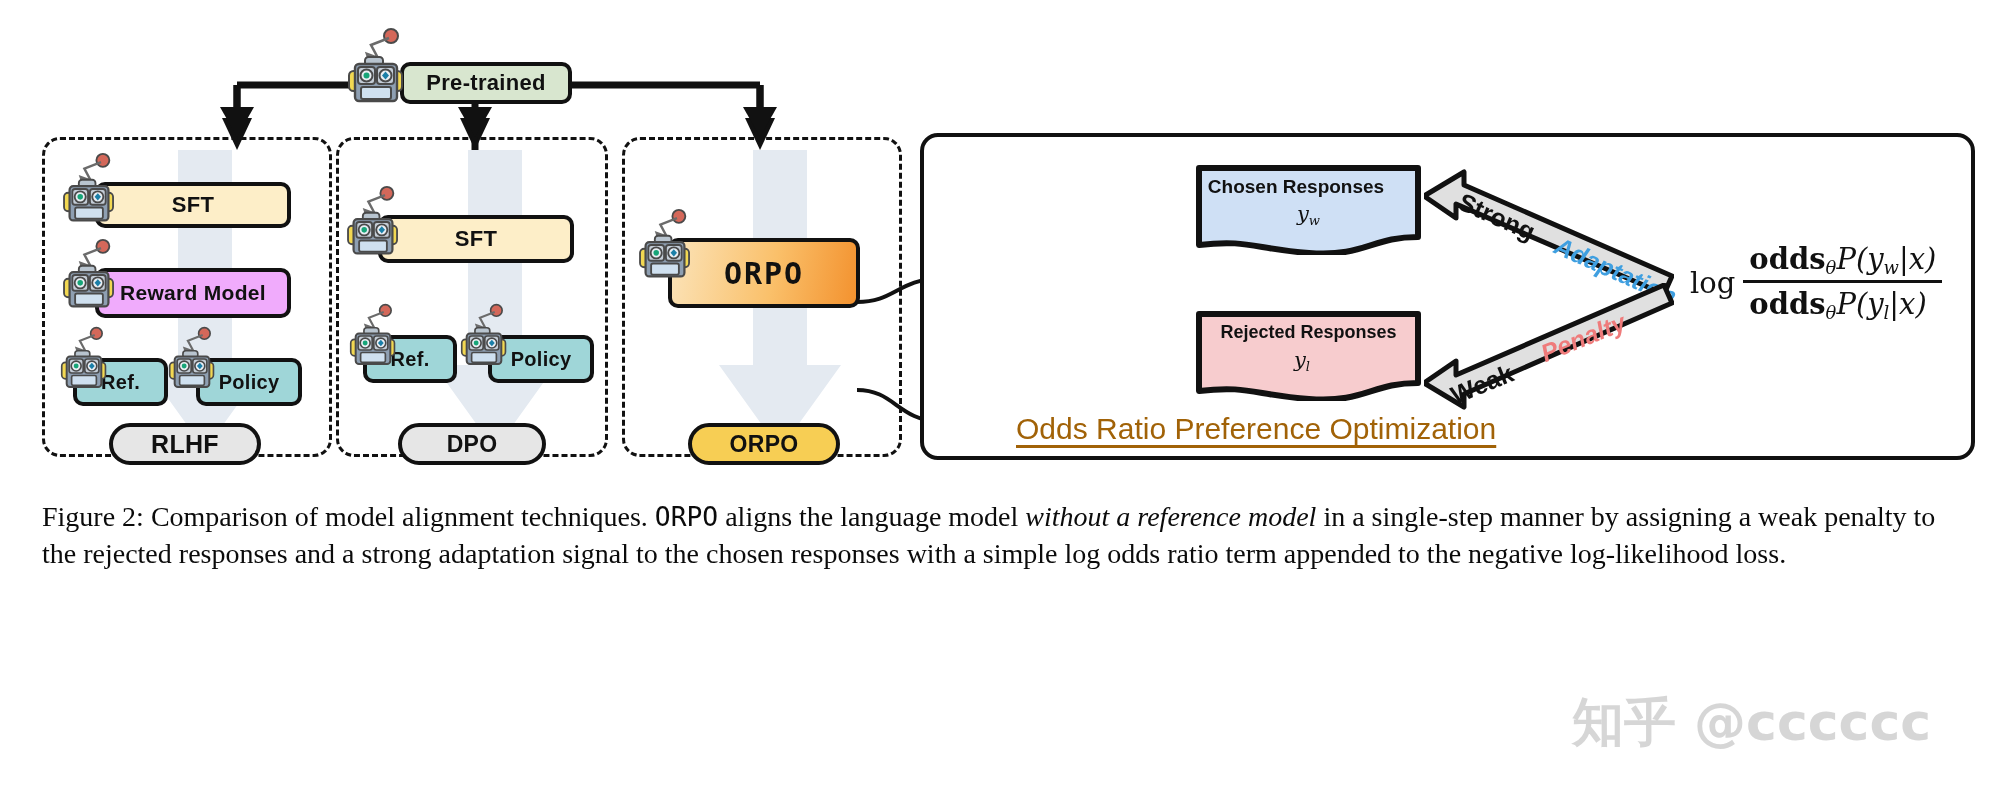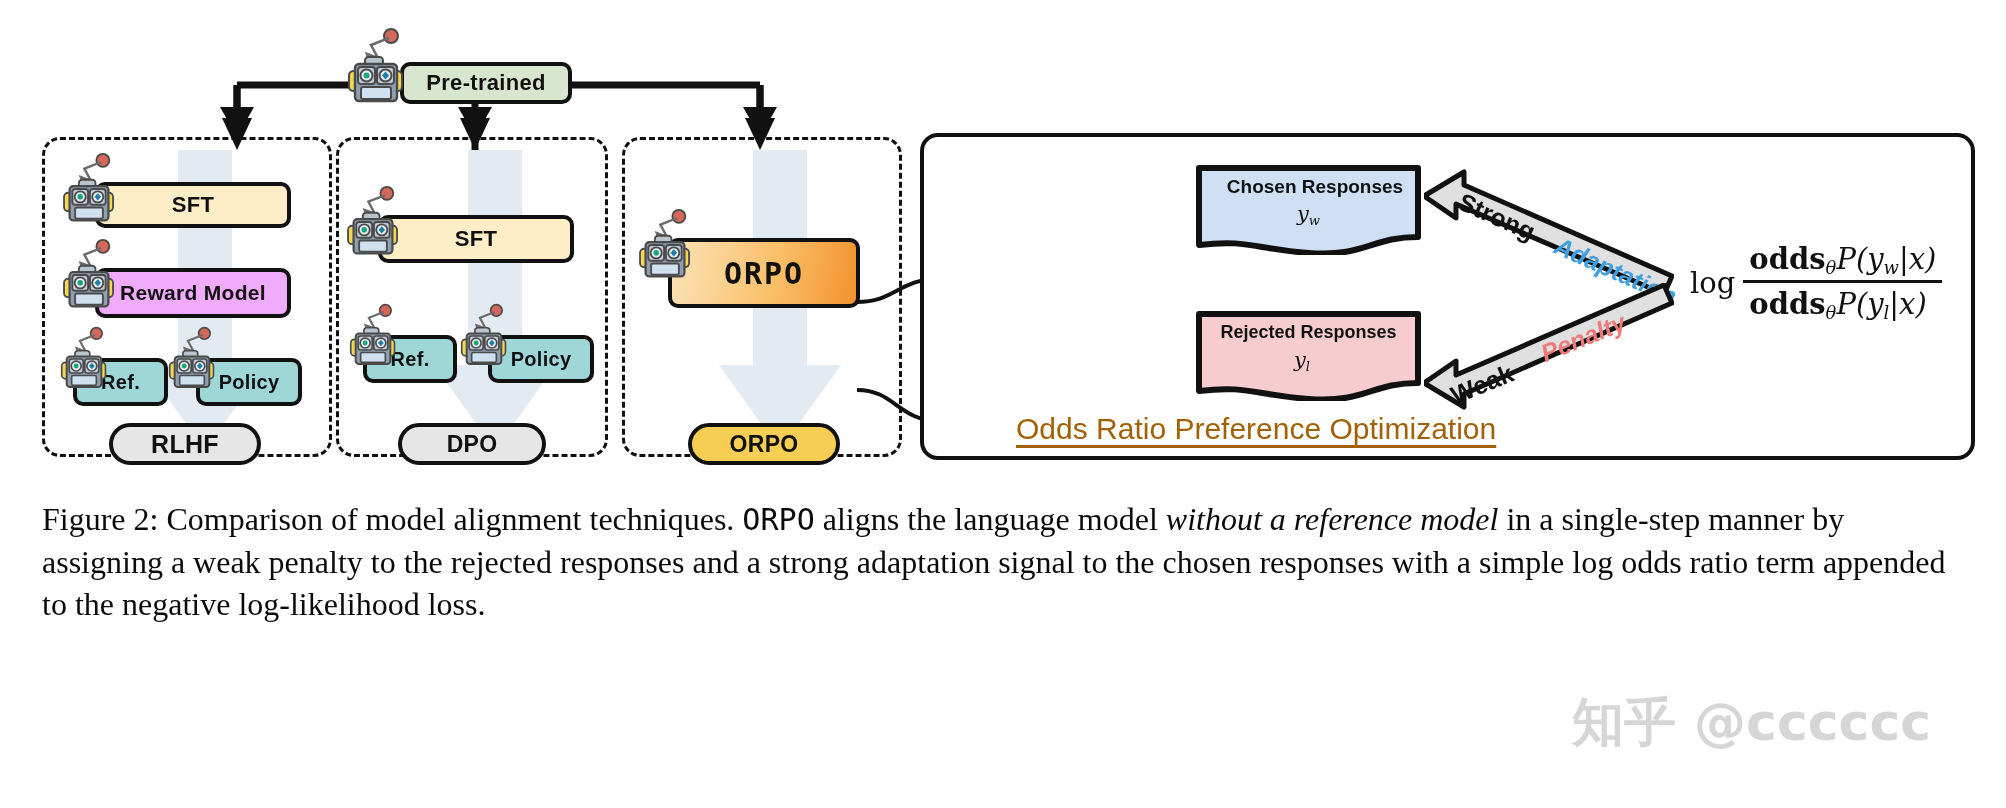--- a/index.html
+++ b/index.html
@@ -352,21 +352,21 @@
   <svg class="abs" style="left:855px;top:270px;" width="90" height="170" viewBox="0 0 90 170">
     <path d="M2,32 C 40,32 42,10 86,8" fill="none" stroke="#111" stroke-width="4"></path>
     <path d="M2,120 C 40,120 42,150 86,152" fill="none" stroke="#111" stroke-width="4"></path>
   </svg>
 
   <div class="panel" style="left:920px;top:133px;width:1055px;height:327px;"></div>
 
   <svg class="docshape" style="left:1196px;top:165px;" width="225" height="90" viewBox="0 0 225 90">
     <path d="M3,3 H222 V72 C175,72 170,92 113,88 C58,84 52,74 3,80 Z" fill="#cfe0f5" stroke="#111" stroke-width="6" stroke-linejoin="round"></path>
   </svg>
-  <div class="doctext" style="left:1196px;top:176px;width:200px;font-size:19px;padding-left:19px;">
+  <div class="doctext" style="left:1196px;top:176px;width:200px;font-size:19px;">
     <span>Chosen Responses</span>
   </div>
   <div class="doctext" style="left:1196px;top:202px;width:225px;font-family:'DejaVu Serif','Liberation Serif',serif;font-style:italic;font-weight:normal;font-size:21px;">
     <span>y</span><span class="sub">w</span>
   </div>
 
   <svg class="docshape" style="left:1196px;top:311px;" width="225" height="90" viewBox="0 0 225 90">
     <path d="M3,3 H222 V72 C175,72 170,92 113,88 C58,84 52,74 3,80 Z" fill="#f7ccce" stroke="#111" stroke-width="6" stroke-linejoin="round"></path>
   </svg>
   <div class="doctext" style="left:1196px;top:322px;width:225px;font-size:18px;">
@@ -404,21 +404,21 @@
       <span class="den">
         <b>odds</b><span class="sub">θ</span><span class="mi">P(y</span><span class="sub">l</span><span class="mi">|x)</span>
       </span>
     </span>
   </div>
 
   <div class="panelhead" style="left:1016px;top:412px;font-size:30px;">
     <span>Odds Ratio Preference Optimization</span>
   </div>
 
-  <div class="caption" style="left:42px;top:498px;width:1930px;font-size:32px;">
+  <div class="caption" style="left:42px;top:498px;width:1930px;font-size:28px;">
     <span>Figure 2: Comparison of model alignment techniques. </span><span class="mono">ORPO</span><span> aligns the language model </span><span class="ital">without a reference model</span><span> in a single-step manner by assigning a weak penalty to the rejected responses and a strong adaptation signal to the chosen responses with a simple log odds ratio term appended to the negative log-likelihood loss.</span>
   </div>
 
   <div class="watermark" style="left:1572px;top:688px;font-size:52px;opacity:.75;">
     <span>知乎 @cccccc</span>
   </div>
 
 </div>
 
 </body></html>

